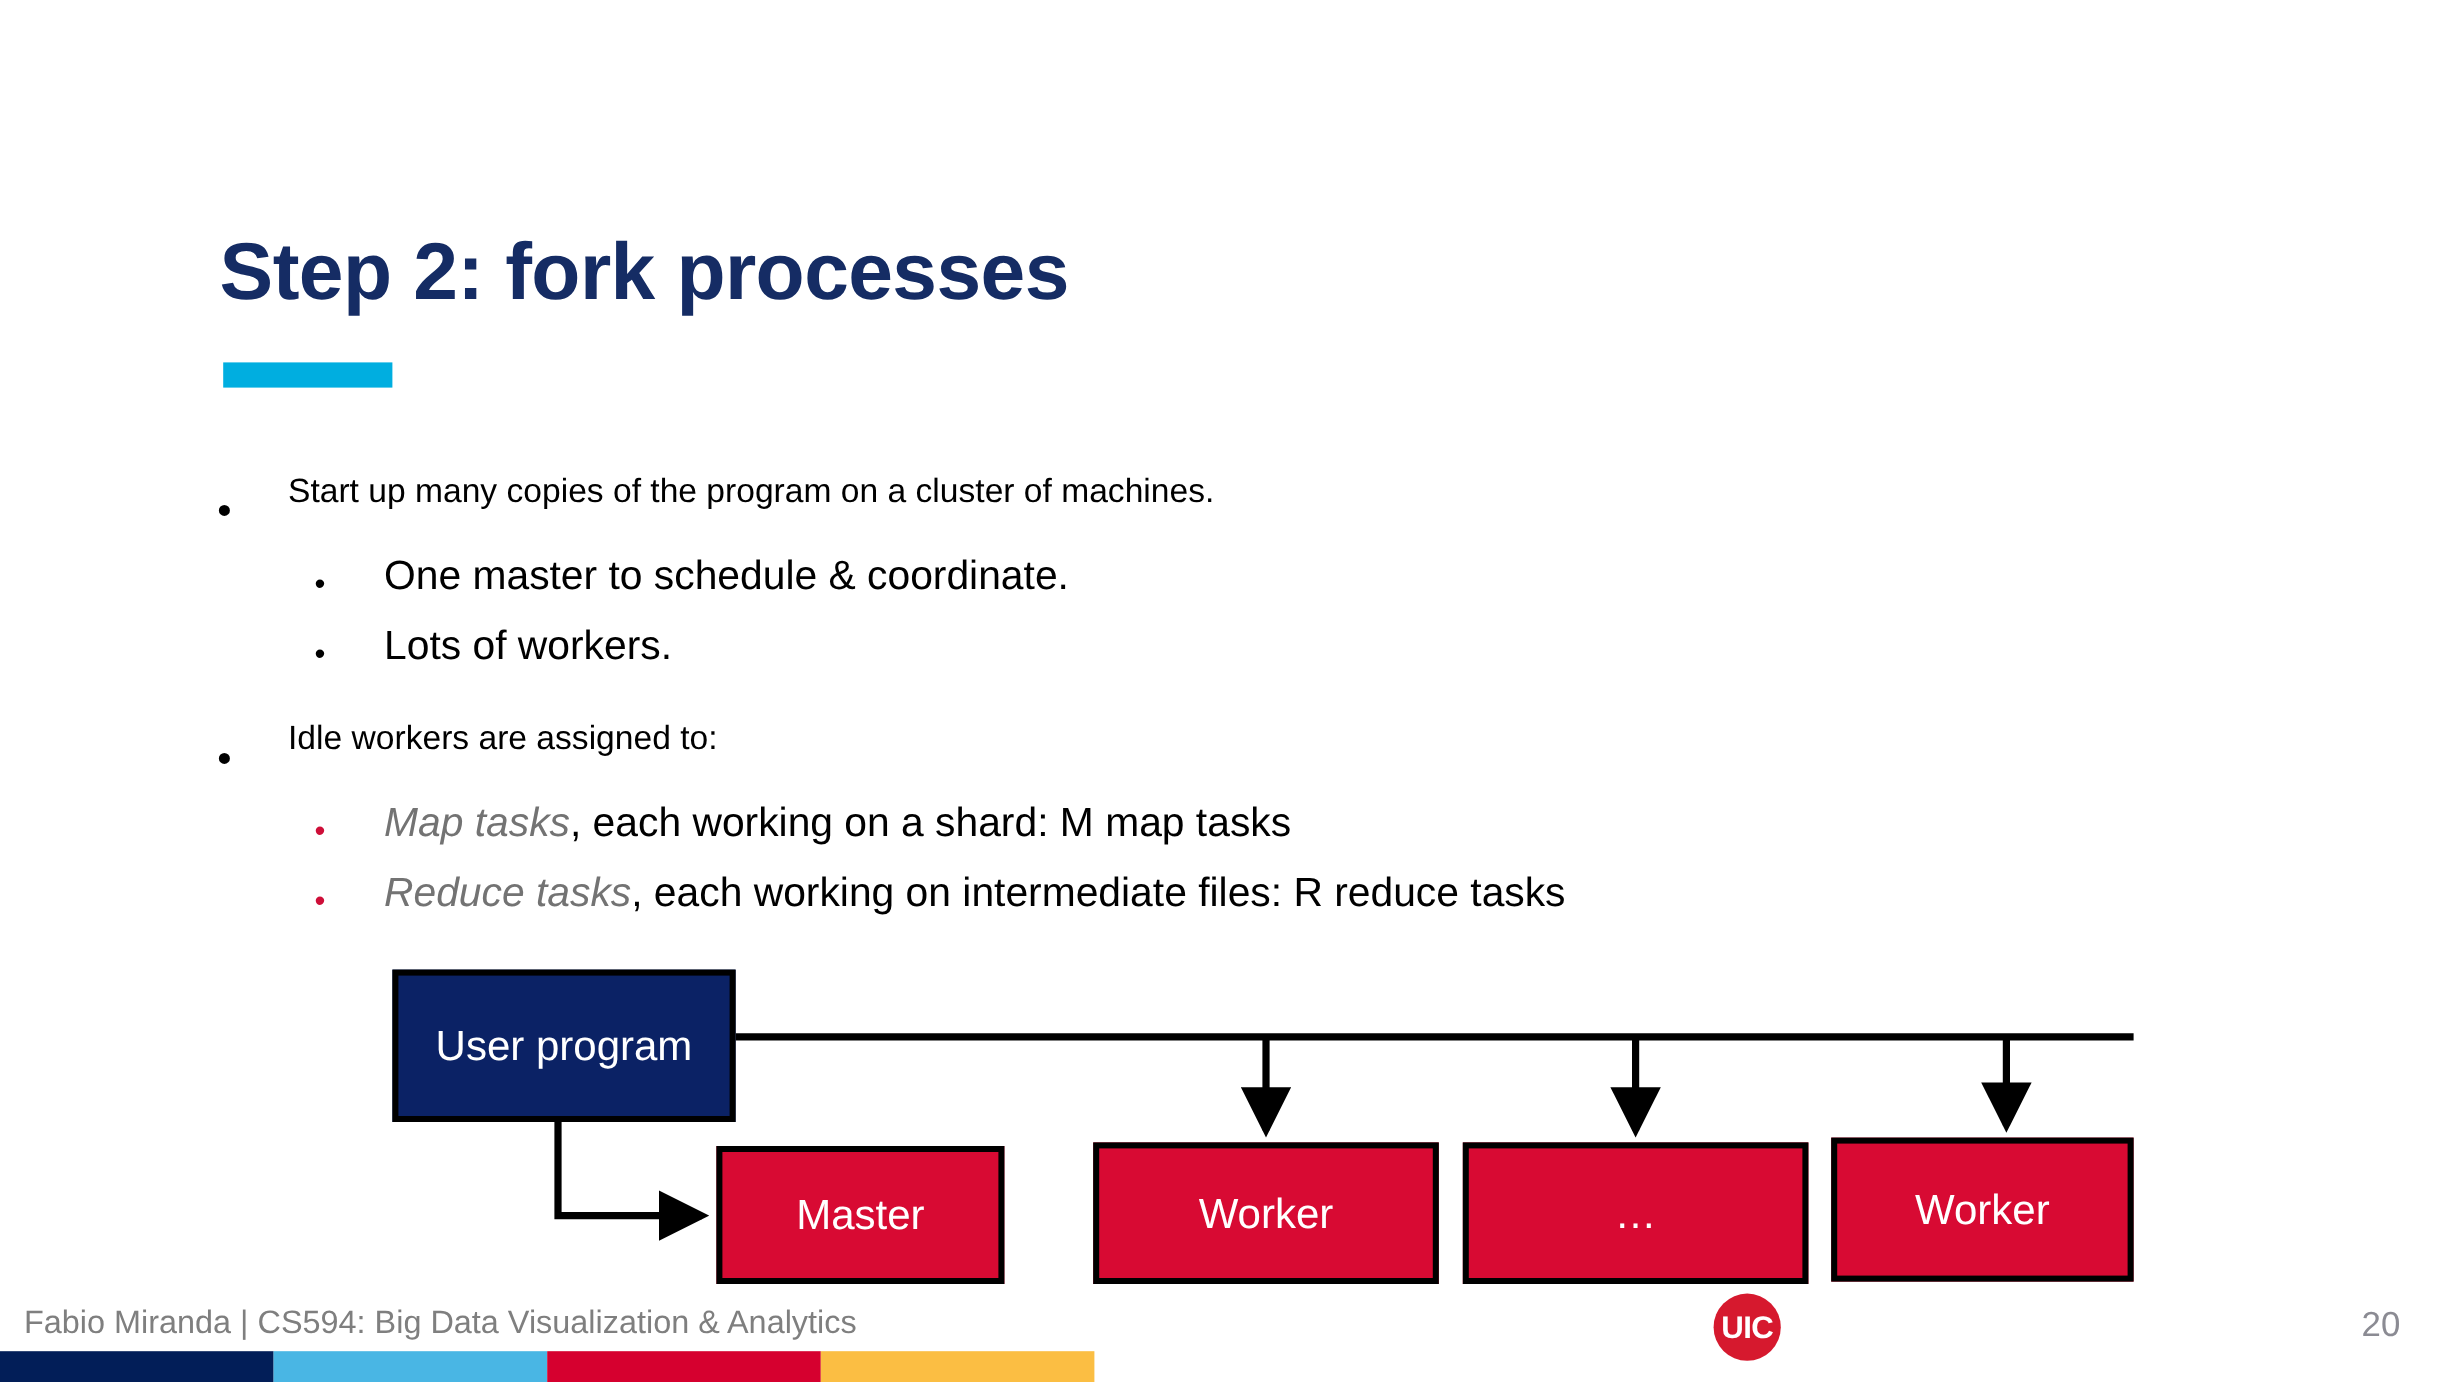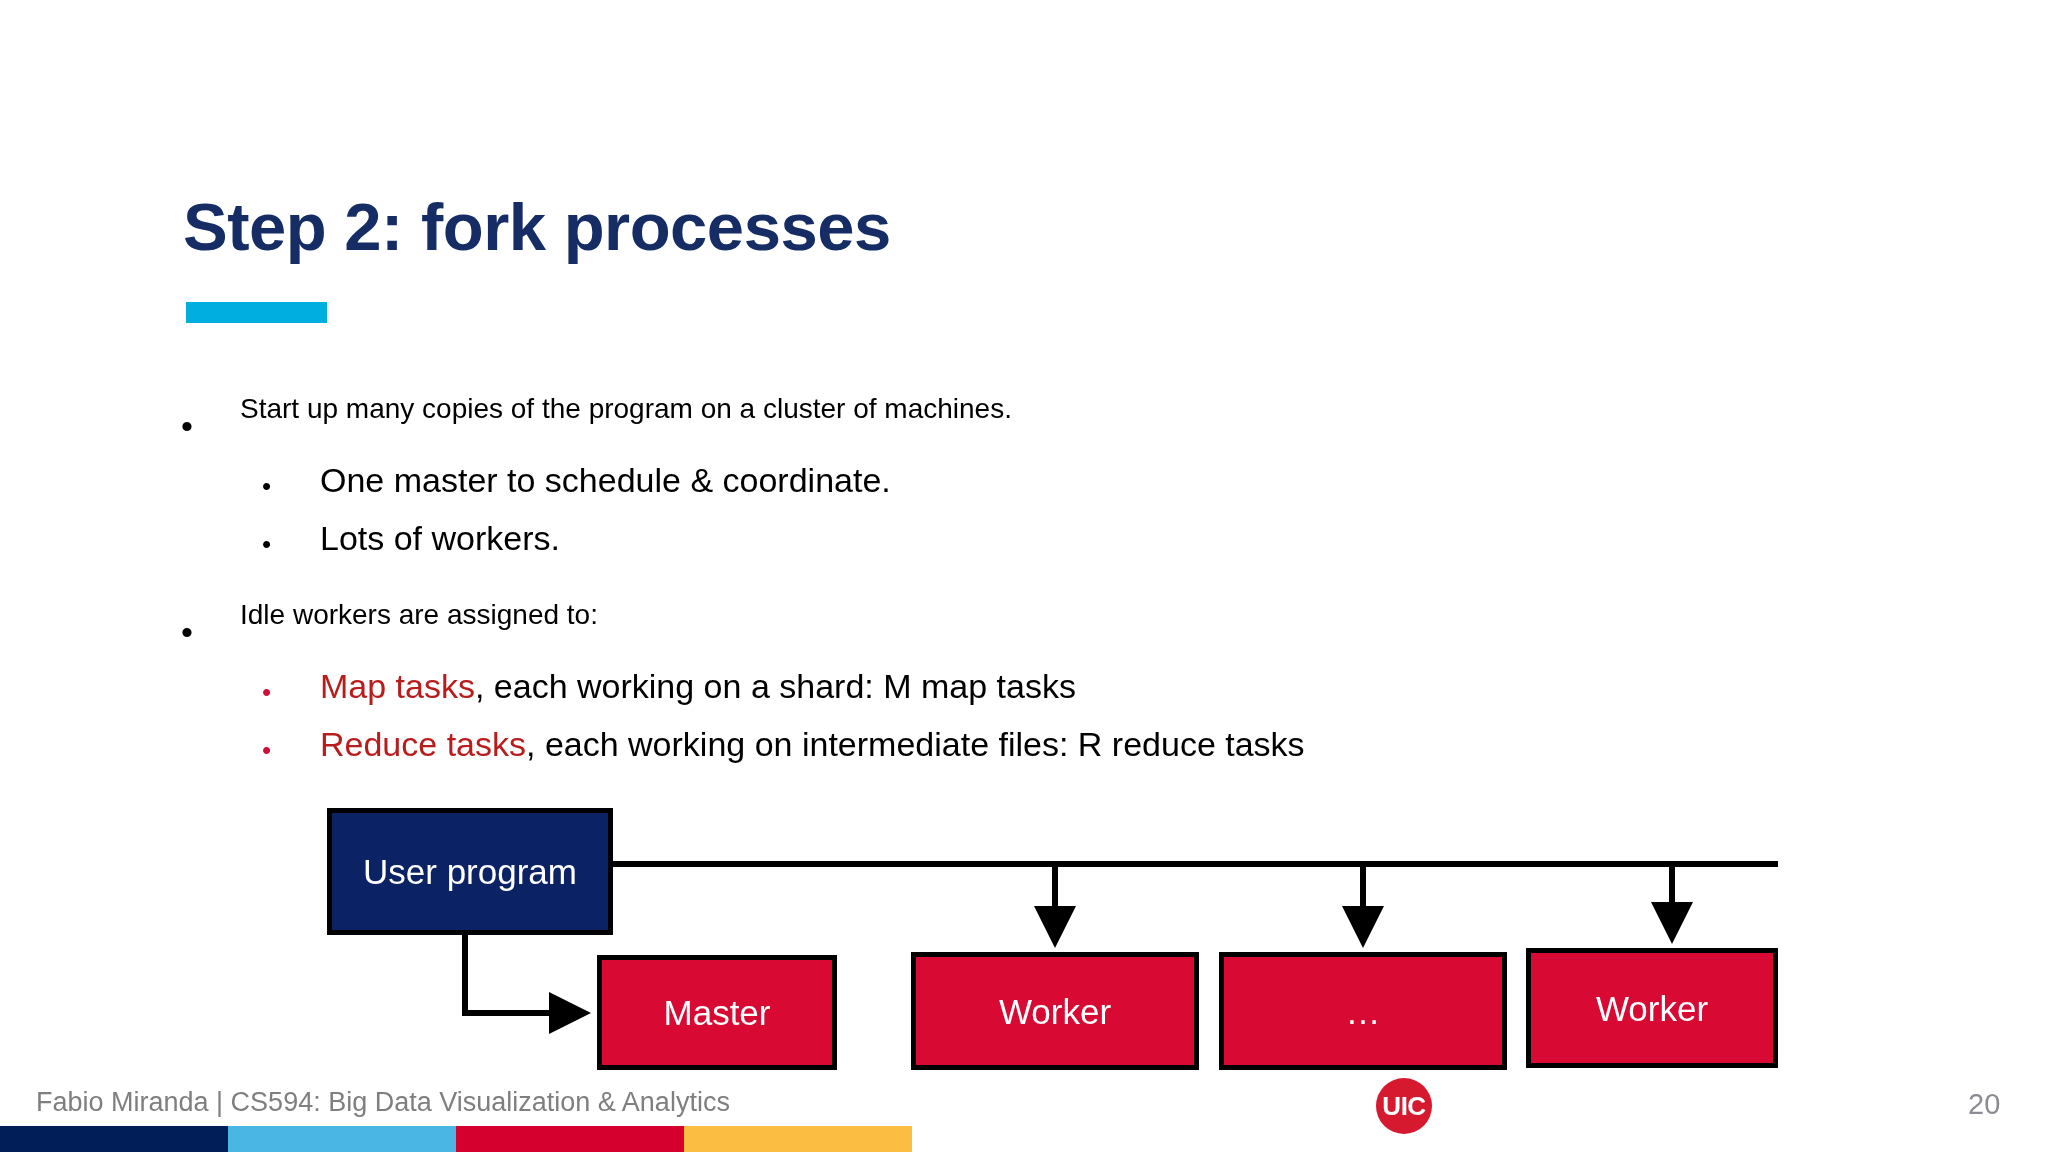--- a/index.html
+++ b/index.html
@@ -80,21 +80,21 @@
   .bullet-l1 .btext {
     left: 240px;
     top: 0px;
     font-size: 28px;
   }
   .bullet-l2 .btext {
     left: 320px;
     top: 2px;
     font-size: 34px;
   }
-  .hl-red { color: #b91c1c; }
+  .hl-red { color: #737373; font-style: italic; }
   .gap-small { height: 24px; }
 
   
   .diagram {
     position: absolute;
     left: 0;
     top: 0;
     width: 2048px;
     height: 1152px;
     pointer-events: none;
@@ -119,40 +119,40 @@
   }
   .node-red { background: #D80A33; }
   .node-master  { left: 597px;  top: 955px; width: 240px; height: 115px; }
   .node-worker1 { left: 911px;  top: 952px; width: 288px; height: 118px; }
   .node-dots    { left: 1219px; top: 952px; width: 288px; height: 118px; }
   .node-worker2 { left: 1526px; top: 948px; width: 252px; height: 120px; }
 
   
   .footer-text {
     position: absolute;
-    left: 36px;
+    left: 20px;
     top: 1089px;
     font-size: 27px;
     color: #7F7F7F;
     line-height: 1;
     white-space: nowrap;
   }
   .footer-bar {
     position: absolute;
     left: 0;
     bottom: 0;
     height: 26px;
     width: 912px;
     display: flex;
   }
   .footer-bar span { flex: 1 1 0; height: 100%; }
 
   .brand {
     position: absolute;
-    left: 1376px;
+    left: 1428px;
     top: 1078px;
     display: flex;
     align-items: center;
     height: 56px;
   }
   .uic-mark {
     width: 56px;
     height: 56px;
     border-radius: 50%;
     background: #D6192E;

